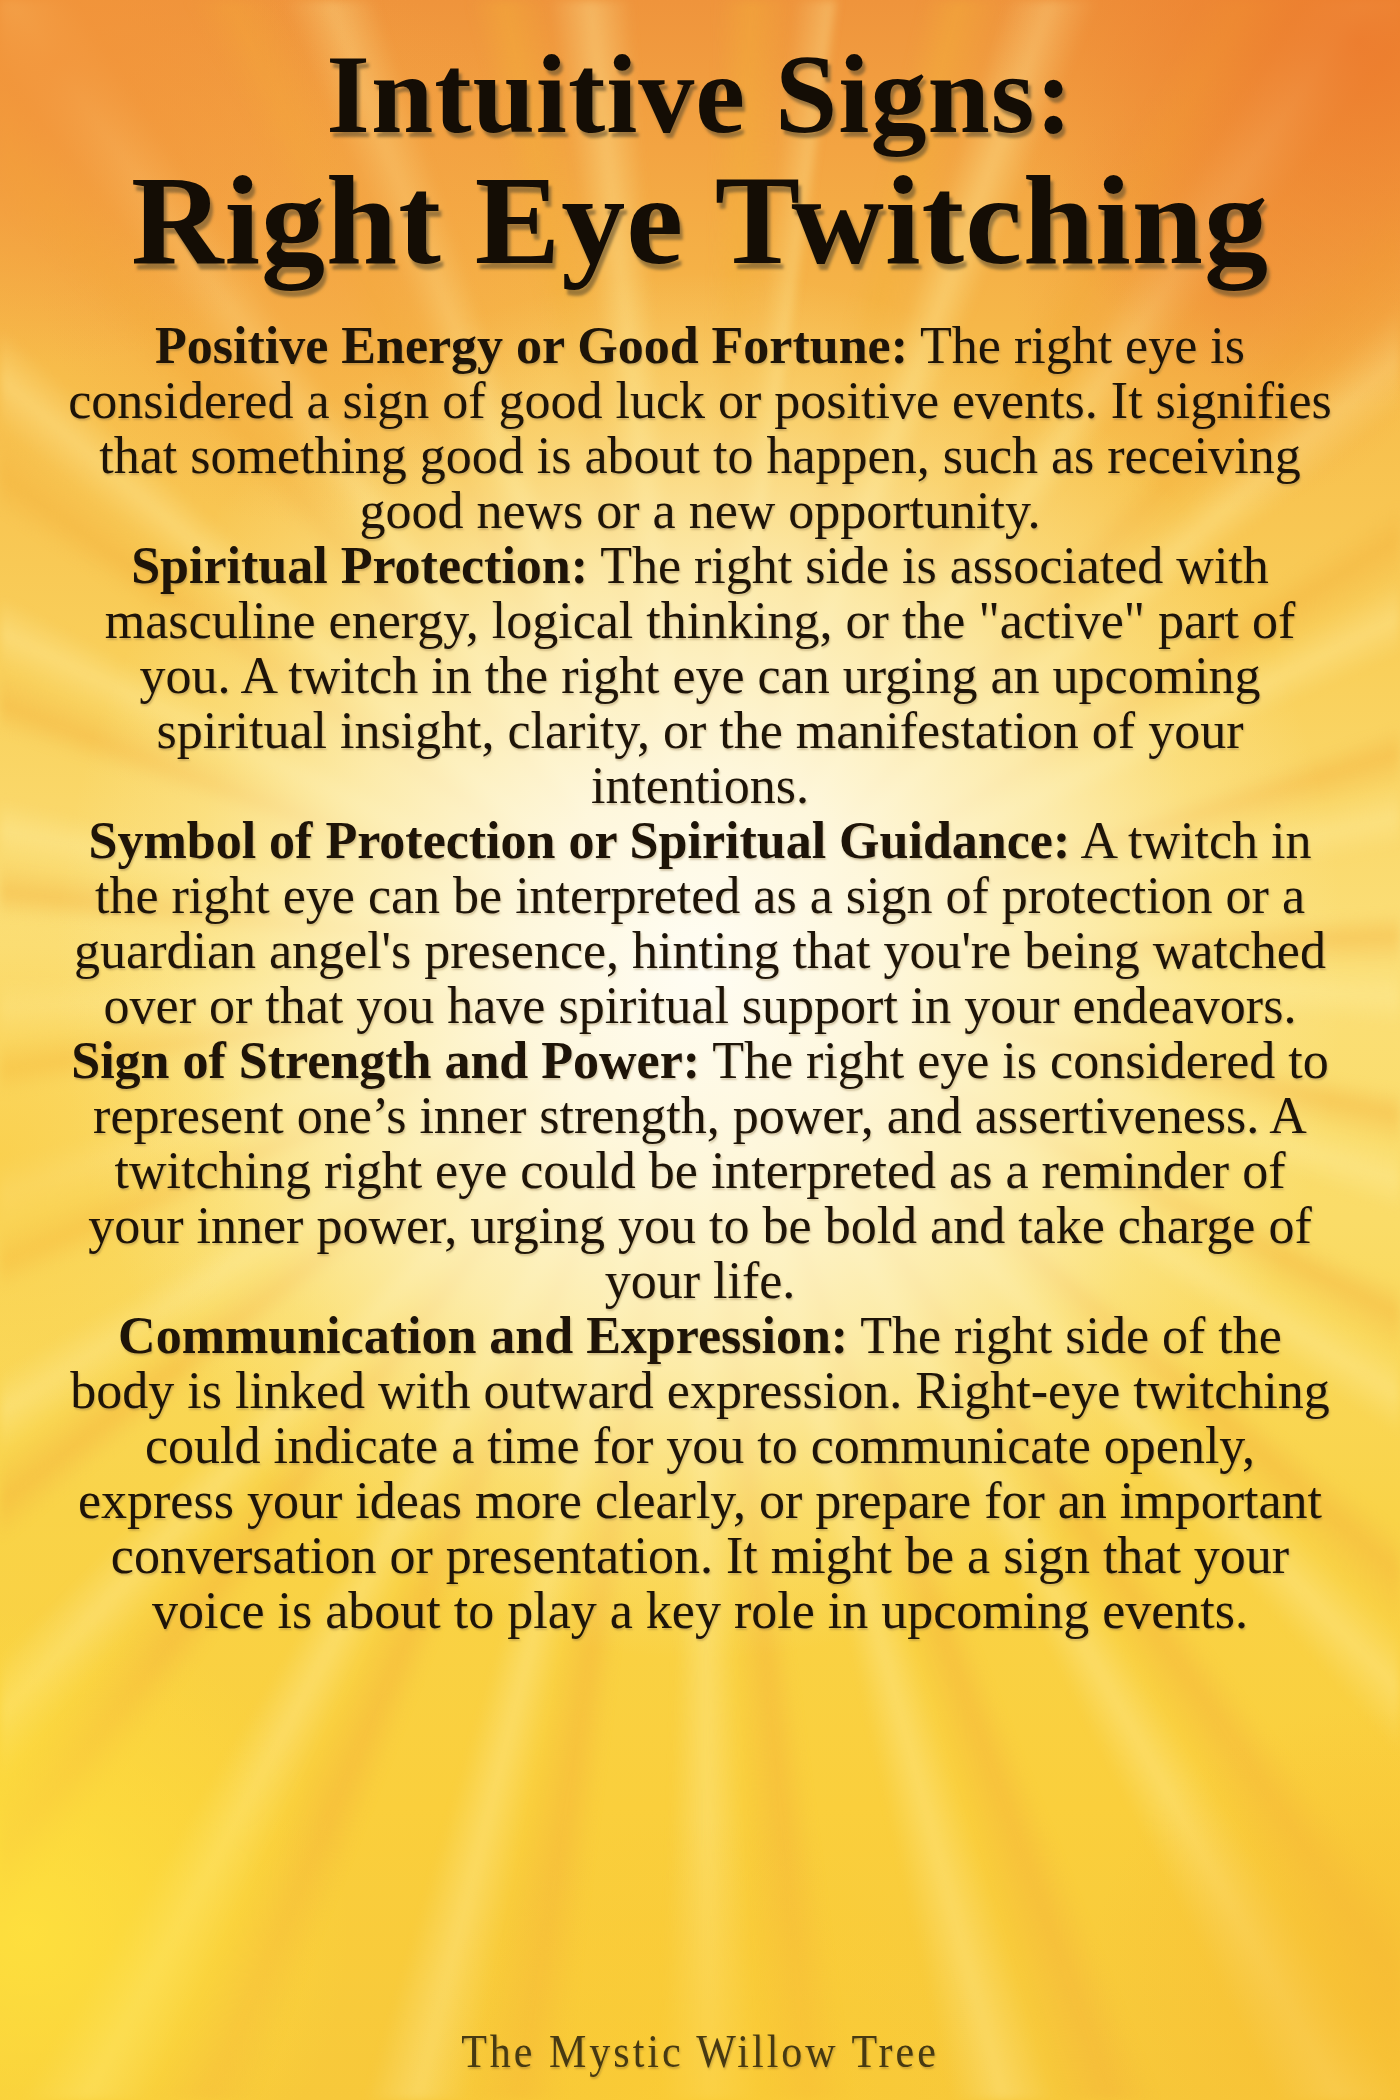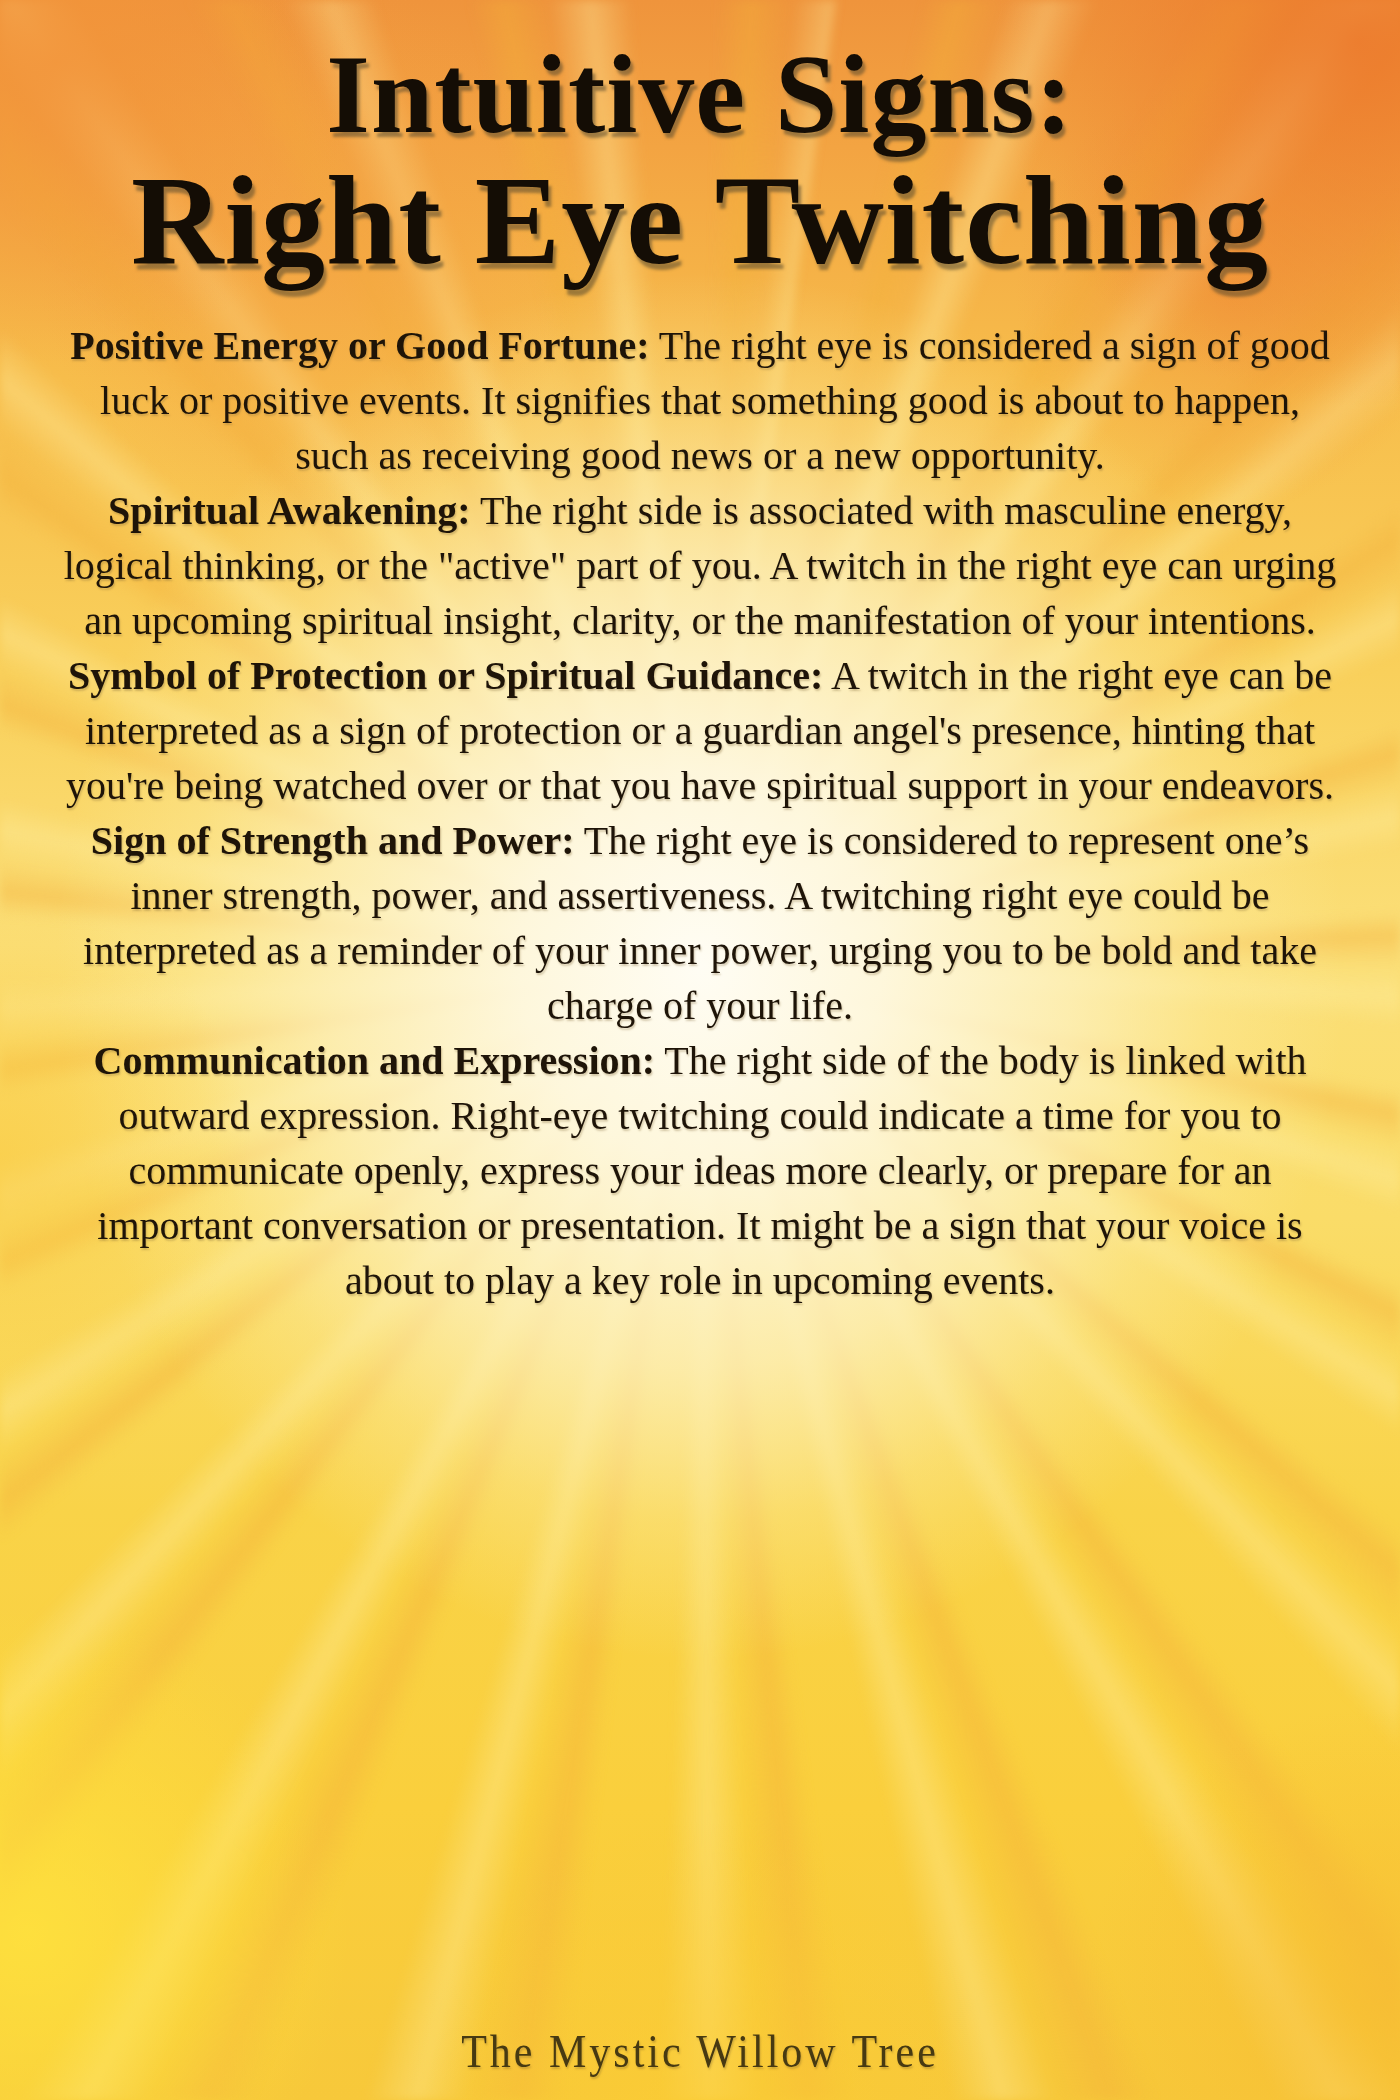--- a/index.html
+++ b/index.html
@@ -81,21 +81,21 @@
     line-height: 1.0;
     font-weight: 600;
     color: #140d05;
     text-shadow: 3px 6px 3px rgba(85,72,45,0.55);
     letter-spacing: 1px;
   }
   .sections {
     width: 1276px;
     margin: 34px auto 0;
     text-align: center;
-    font-size: 40px;
+    font-size: 52px;
     line-height: 55px;
     color: #1e1408;
     text-shadow: 1px 2px 2px rgba(130,102,55,0.35);
   }
   .section {
     margin: 0;
   }
   .section strong {
     font-weight: bold;
   }
@@ -121,21 +121,21 @@
   <div class="bg-layer bg-rays"></div>
   <div class="bg-layer bg-glow"></div>
   <div class="bg-layer bg-corners"></div>
 
   <div class="content">
     <h1 class="title-line1">Intuitive Signs:</h1>
     <h1 class="title-line2">Right Eye Twitching</h1>
 
     <main class="sections">
         <p class="section"><strong>Positive Energy or Good Fortune:</strong><span> The right eye is considered a sign of good luck or positive events. It signifies that something good is about to happen, such as receiving good news or a new opportunity.</span></p>
-        <p class="section"><strong>Spiritual Awakening:</strong><span> The right side is associated with masculine energy, logical thinking, or the "active" part of you. A twitch in the right eye can urging an upcoming spiritual insight, clarity, or the manifestation of your intentions.</span></p>
+        <p class="section"><strong>Spiritual Protection:</strong><span> The right side is associated with masculine energy, logical thinking, or the "active" part of you. A twitch in the right eye can urging an upcoming spiritual insight, clarity, or the manifestation of your intentions.</span></p>
         <p class="section"><strong>Symbol of Protection or Spiritual Guidance:</strong><span> A twitch in the right eye can be interpreted as a sign of protection or a guardian angel's presence, hinting that you're being watched over or that you have spiritual support in your endeavors.</span></p>
         <p class="section"><strong>Sign of Strength and Power:</strong><span> The right eye is considered to represent one’s inner strength, power, and assertiveness. A twitching right eye could be interpreted as a reminder of your inner power, urging you to be bold and take charge of your life.</span></p>
         <p class="section"><strong>Communication and Expression:</strong><span> The right side of the body is linked with outward expression. Right-eye twitching could indicate a time for you to communicate openly, express your ideas more clearly, or prepare for an important conversation or presentation. It might be a sign that your voice is about to play a key role in upcoming events.</span></p>
       </main>
 
     <div class="brand">The Mystic Willow Tree</div>
   </div>
 </div>
 
 </body></html>

